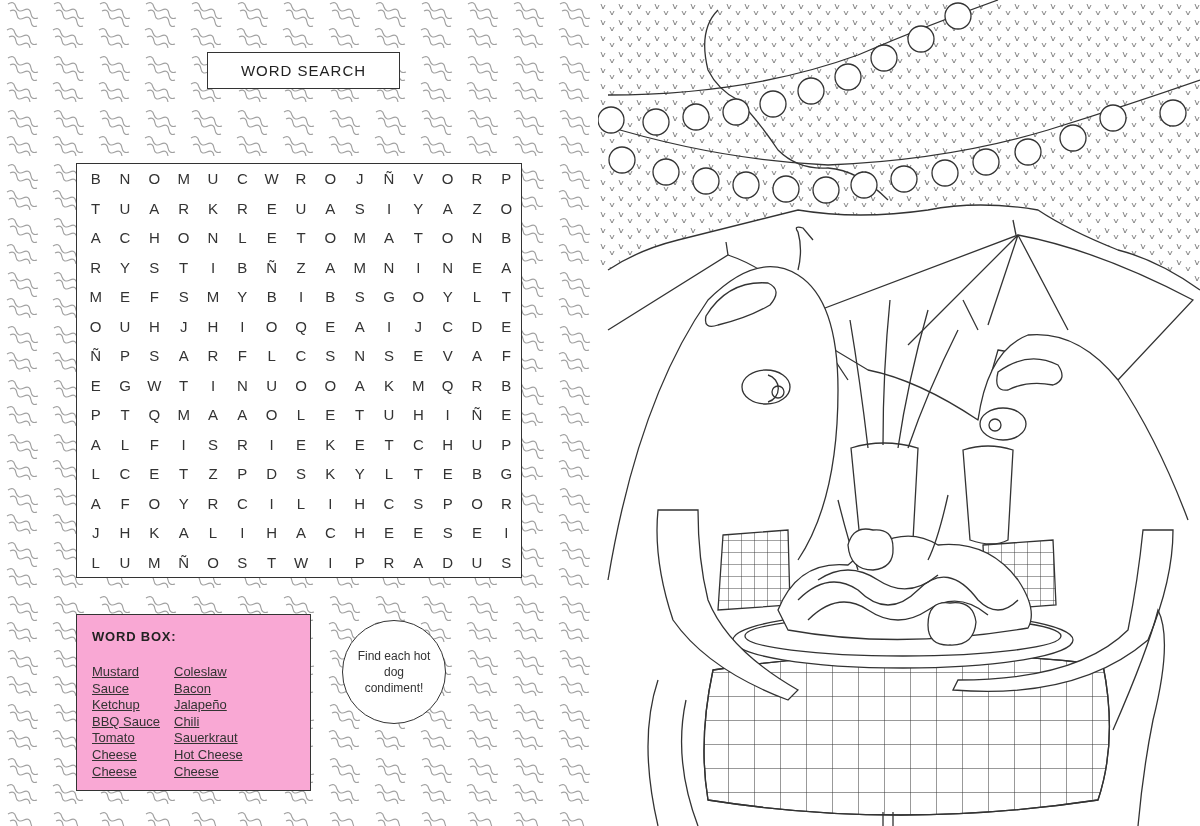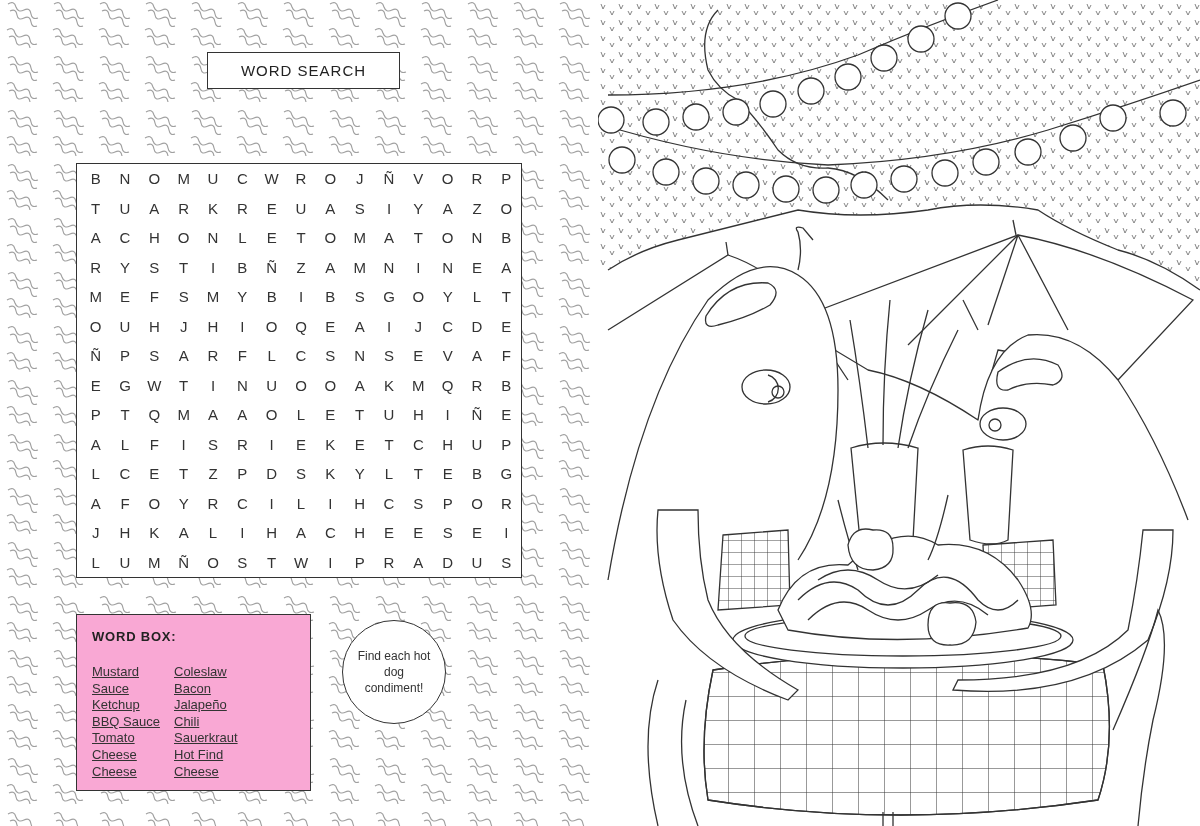--- a/index.html
+++ b/index.html
@@ -280,21 +280,21 @@
       <span class="word">Tomato</span>
       <span class="word">Cheese</span>
       <span class="word">Cheese</span>
     </div>
     <div class="wordcol c2">
       <span class="word">Coleslaw</span>
       <span class="word">Bacon</span>
       <span class="word">Jalapeño</span>
       <span class="word">Chili</span>
       <span class="word">Sauerkraut</span>
-      <span class="word">Hot Find</span>
+      <span class="word">Hot Cheese</span>
       <span class="word">Cheese</span>
     </div>
   </div>
 
   <div class="hint-circle">
     <div class="hint-text">Find each hot dog condiment!</div>
   </div>
 </div>
 
 <div class="right-page">

